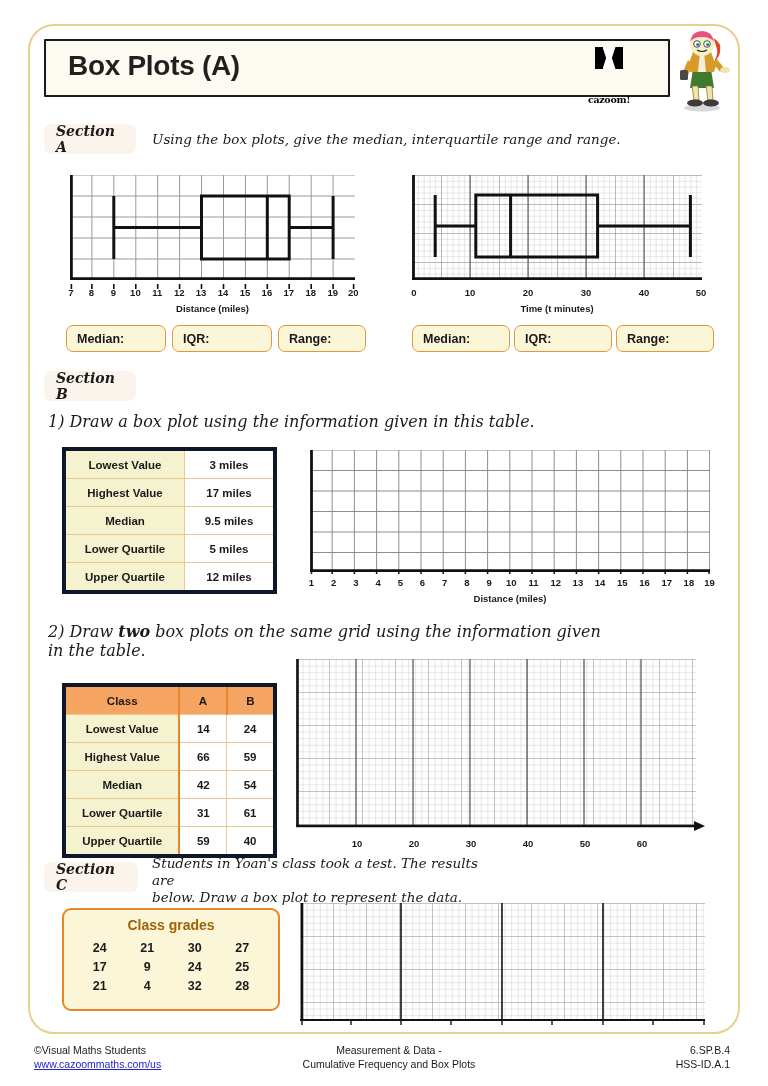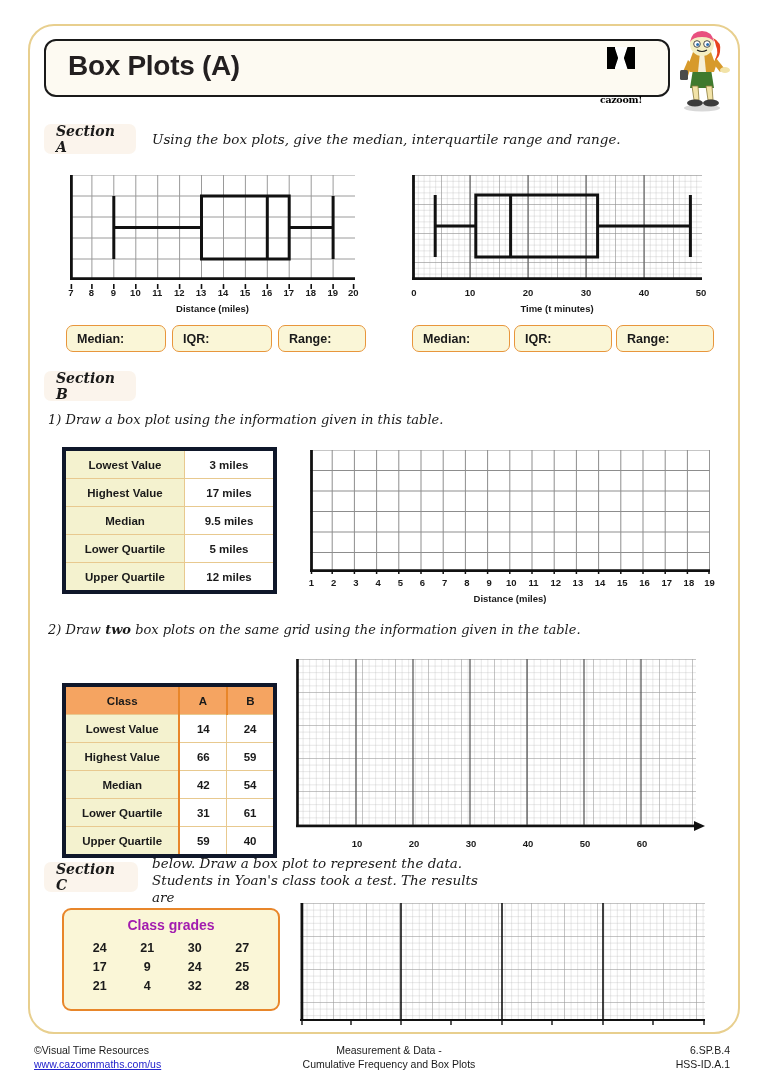--- a/index.html
+++ b/index.html
@@ -9,29 +9,29 @@
     overflow:hidden;position:relative;
   }
   .page-border{
     position:absolute;left:28px;top:24px;width:712px;height:1010px;
     border:2px solid #e8cf8e;border-radius:26px;background:#ffffff;
     box-sizing:border-box;
   }
   
   .title-box{
     position:absolute;left:44px;top:39px;width:626px;height:58px;
-    border:2.5px solid #1a1a1a;border-radius:12px;background:#fdfaf2;
+    border:2.5px solid #1a1a1a;border-radius:1px;background:#fdfaf2;
     box-sizing:border-box;
   }
   .title-text{
     position:absolute;left:22px;top:9px;font-size:28px;font-weight:bold;
     color:#231f20;letter-spacing:-0.3px;
   }
   .logo{
-    position:absolute;right:16px;top:6px;width:62px;height:46px;
+    position:absolute;right:28px;top:6px;width:62px;height:46px;
     display:flex;flex-direction:column;align-items:center;gap:24px;
   }
   .logo-mark{
     width:28px;height:30px;background:#000;position:relative;
     display:flex;align-items:center;justify-content:center;
   }
   .logo-glass{
     width:13px;height:22px;background:#fff;
     clip-path:polygon(0% 0%,100% 0%,72% 50%,100% 100%,0% 100%,28% 50%);
   }
@@ -47,21 +47,21 @@
     display:flex;align-items:center;padding:0 12px;box-sizing:border-box;
     font-family:"DejaVu Serif", serif;font-weight:bold;font-style:italic;
     font-size:14px;color:#1a1a1a;
   }
   .instr{
     position:absolute;font-family:"DejaVu Serif", serif;font-style:italic;
     font-size:13.5px;color:#1a1a1a;line-height:17px;
   }
   .qtext{
     position:absolute;font-family:"DejaVu Serif", serif;font-style:italic;
-    font-size:13px;color:#1a1a1a;
+    font-size:16px;color:#1a1a1a;
   }
   .qtext b{font-weight:bold;}
   
   .pill{
     position:absolute;height:27px;background:#faf6d7;
     border:1.6px solid #e8963c;border-radius:7px;box-sizing:border-box;
     display:flex;align-items:center;padding-left:10px;
     font-size:12.5px;font-weight:bold;color:#1a1a1a;
   }
   
@@ -80,21 +80,21 @@
   .dtable td.lbl{background:#f4f2cf;}
   .dtable td.val{background:#ffffff;}
   .dtable td.hdr{background:#f5a461;}
   .dtable td.sep{border-left:2px solid #e8862a;}
   
   .grades{
     position:absolute;border:2px solid #e8862a;border-radius:9px;
     background:#faf6d7;box-sizing:border-box;
   }
   .grades-title{
-    text-align:center;font-size:14px;font-weight:bold;color:#a21caf;
+    text-align:center;font-size:14px;font-weight:bold;color:#a16207;
     margin-top:7px;
   }
   .grades-grid{
     display:grid;grid-template-columns:repeat(4,1fr);
     margin-top:6px;padding:0 12px;
   }
   .grades-grid div{
     text-align:center;font-size:12.5px;font-weight:bold;color:#1a1a1a;
     line-height:19px;
   }
@@ -433,22 +433,22 @@
 </div>
 <div class="axlab" style="left:347px;top:838px;width:20px;">10</div>
 <div class="axlab" style="left:404px;top:838px;width:20px;">20</div>
 <div class="axlab" style="left:461px;top:838px;width:20px;">30</div>
 <div class="axlab" style="left:518px;top:838px;width:20px;">40</div>
 <div class="axlab" style="left:575px;top:838px;width:20px;">50</div>
 <div class="axlab" style="left:632px;top:838px;width:20px;">60</div>
 
 <div class="section-tag" style="left:44px;top:862px;width:94px;">Section C</div>
 <div class="instr" style="left:152px;top:855px;width:340px;">
+  <div>Students in Yoan's class took a test. The results are</div>
   <div>below. Draw a box plot to represent the data.</div>
-  <div>Students in Yoan's class took a test. The results are</div>
 </div>
 
 <div class="grades" style="left:62px;top:908px;width:218px;height:103px;">
   <div class="grades-title">Class grades</div>
   <div class="grades-grid">
     <div>24</div>
     <div>21</div>
     <div>30</div>
     <div>27</div>
     <div>17</div>
@@ -489,21 +489,21 @@
       <line x1="202" y1="117" x2="202" y2="122"></line>
       <line x1="252" y1="117" x2="252" y2="122"></line>
       <line x1="303" y1="117" x2="303" y2="122"></line>
       <line x1="353" y1="117" x2="353" y2="122"></line>
       <line x1="404" y1="117" x2="404" y2="122"></line>
     </g>
   </svg>
 </div>
 
 <div class="foot" style="left:34px;top:1043px;width:240px;">
-  <div>©Visual Time Resources</div>
+  <div>©Visual Maths Students</div>
   <a href="#">www.cazoommaths.com/us</a>
 </div>
 <div class="foot foot-c" style="left:264px;top:1043px;width:250px;">
   <div>Measurement &amp; Data -</div>
   <div>Cumulative Frequency and Box Plots</div>
 </div>
 <div class="foot foot-r" style="left:560px;top:1043px;width:170px;">
   <div>6.SP.B.4</div>
   <div>HSS-ID.A.1</div>
 </div>

